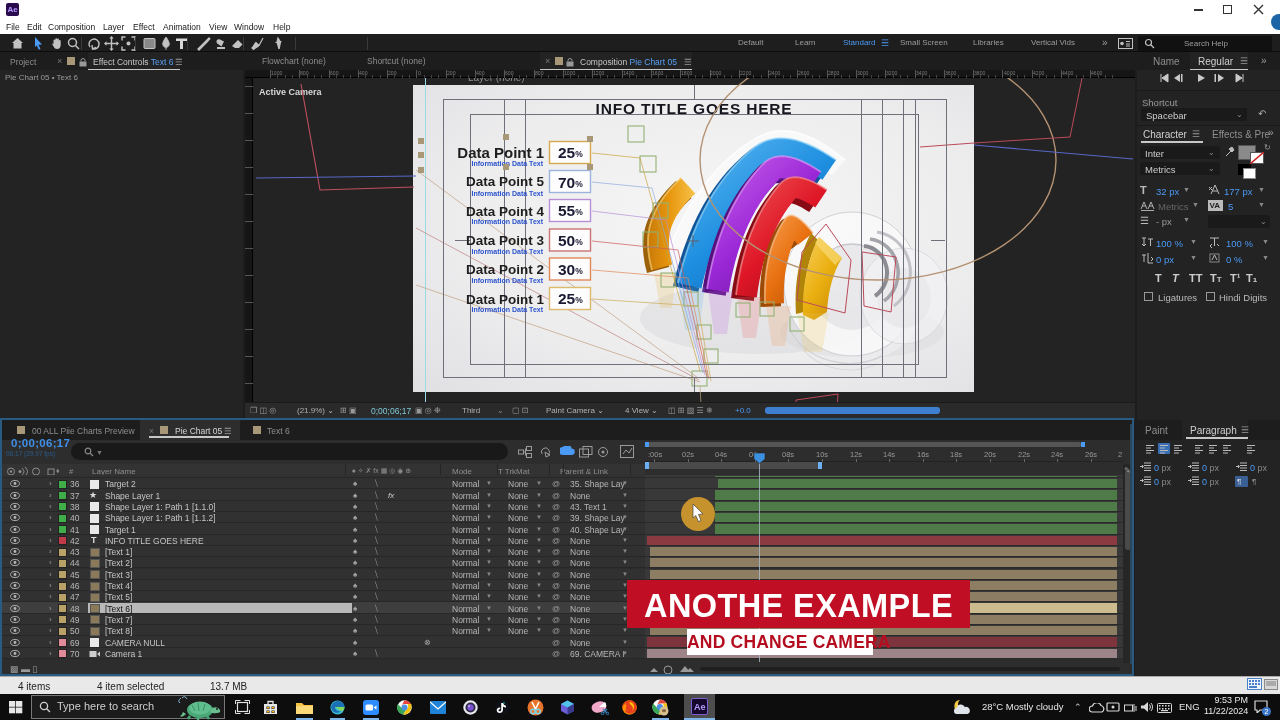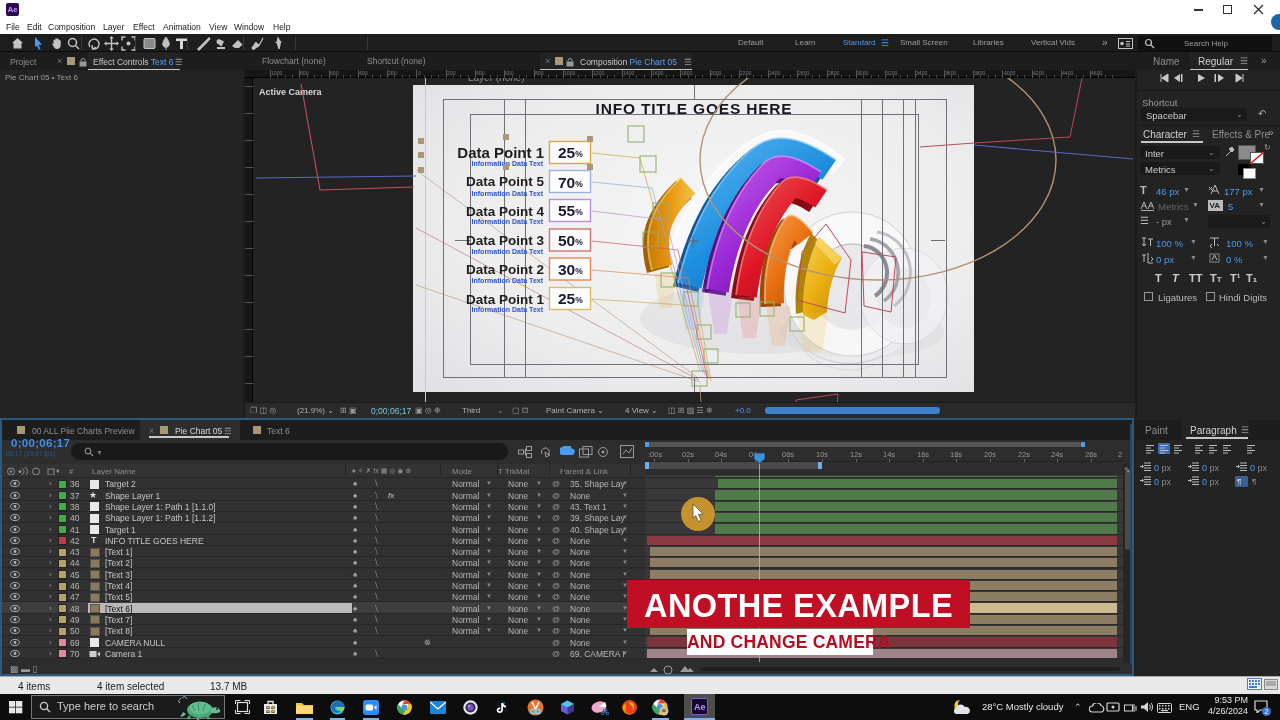--- a/index.html
+++ b/index.html
@@ -325,21 +325,21 @@
       <line x1="0" y1="12" x2="14" y2="0" stroke="#cc2222" stroke-width="1.5"></line>
     </svg>
 <div class="abs txt" style="left:1264px;top:143px;font-size:8px;color:#999;">↻</div>
 <div class="abs" style="left:1140px;top:162px;width:80px;height:13px;background:#1a1a1a;border-radius:2px;"></div>
 <div class="abs txt" style="left:1145px;top:164px;font-size:9.5px;color:#ccc;">Metrics</div>
 <div class="abs txt" style="left:1208px;top:164px;font-size:8px;color:#888;">⌄</div>
 <div class="abs" style="left:1238px;top:164px;width:13px;height:11px;background:#000;"></div>
 <div class="abs" style="left:1243px;top:168px;width:13px;height:11px;background:#fff;border:1px solid #888;"></div>
 
 <div class="abs txt" style="left:1140px;top:184px;font-size:11px;font-weight:bold;color:#bbb;">𝕅T</div>
-<div class="abs txt" style="left:1156px;top:186px;font-size:9.5px;color:#4b9af5;">46 px</div>
+<div class="abs txt" style="left:1156px;top:186px;font-size:9.5px;color:#4b9af5;">32 px</div>
 <div class="abs txt" style="left:1183px;top:186px;font-size:7px;color:#888;">▼</div>
 <svg class="abs" style="left:1208px;top:184px;" width="13" height="12">
       <path d="M3,10 L7,1 L11,10 M4.5,7 h5 M1,3 l3,3 M1,6 l3,-3" stroke="#bbb" fill="none"></path>
     </svg>
 <div class="abs txt" style="left:1224px;top:186px;font-size:9.5px;color:#4b9af5;">177 px</div>
 <div class="abs txt" style="left:1258px;top:186px;font-size:7px;color:#888;">▼</div>
 <svg class="abs" style="left:1140px;top:200px;" width="15" height="11">
       <path d="M1,9 L4,2 L7,9 M2,6 h4 M8,9 L11,2 L14,9 M9,6 h4 M1,10.5 h13" stroke="#bbb" fill="none" stroke-width="0.9"></path>
     </svg>
 <div class="abs txt" style="left:1158px;top:201px;font-size:9.5px;color:#666;">Metrics</div>
@@ -762,21 +762,21 @@
         <rect x="11" y="2" width="1.5" height="1.5"></rect>
         <rect x="2" y="5" width="1.5" height="1.5"></rect>
         <rect x="5" y="5" width="1.5" height="1.5"></rect>
         <rect x="8" y="5" width="1.5" height="1.5"></rect>
         <rect x="11" y="5" width="1.5" height="1.5"></rect>
         <rect x="4" y="7" width="7" height="1.2"></rect>
       </g>
     </svg>
 <div class="abs txt" style="left:1179px;top:701px;font-size:9.5px;color:#e8e8e8;">ENG</div>
 <div class="abs txt" style="left:1214px;top:695px;width:34px;text-align:right;font-size:9px;color:#e8e8e8;">9:53 PM</div>
-<div class="abs txt" style="left:1204px;top:706px;width:44px;text-align:right;font-size:9px;color:#e8e8e8;">4/26/2024</div>
+<div class="abs txt" style="left:1204px;top:706px;width:44px;text-align:right;font-size:9px;color:#e8e8e8;">11/22/2024</div>
 <svg class="abs" style="left:1254px;top:700px;" width="14" height="13">
       <path d="M1,1 h12 v9 h-7 l-3,3 v-3 h-2 Z" fill="none" stroke="#d8d8d8" stroke-width="1.2"></path>
     </svg>
 <circle>
 <div class="abs" style="left:1262px;top:707px;width:9px;height:9px;background:#3a76c8;border-radius:50%;color:#fff;font-size:7px;text-align:center;line-height:9px;">2</div>
 
 <div class="abs" style="left:627px;top:580px;width:343px;height:47.5px;background:#c00e24;"></div>
 <div class="abs txt" style="left:627px;top:588px;width:343px;text-align:center;font-size:32.5px;font-weight:bold;color:#fff;letter-spacing:0.4px;">ANOTHE EXAMPLE</div>
 <div class="abs" style="left:687px;top:629px;width:186px;height:25.5px;background:#fff;"></div>
 <div class="abs txt" style="left:687px;top:632px;width:186px;text-align:center;font-size:17.5px;font-weight:bold;color:#b50d20;letter-spacing:0.2px;">AND CHANGE CAMERA</div>

